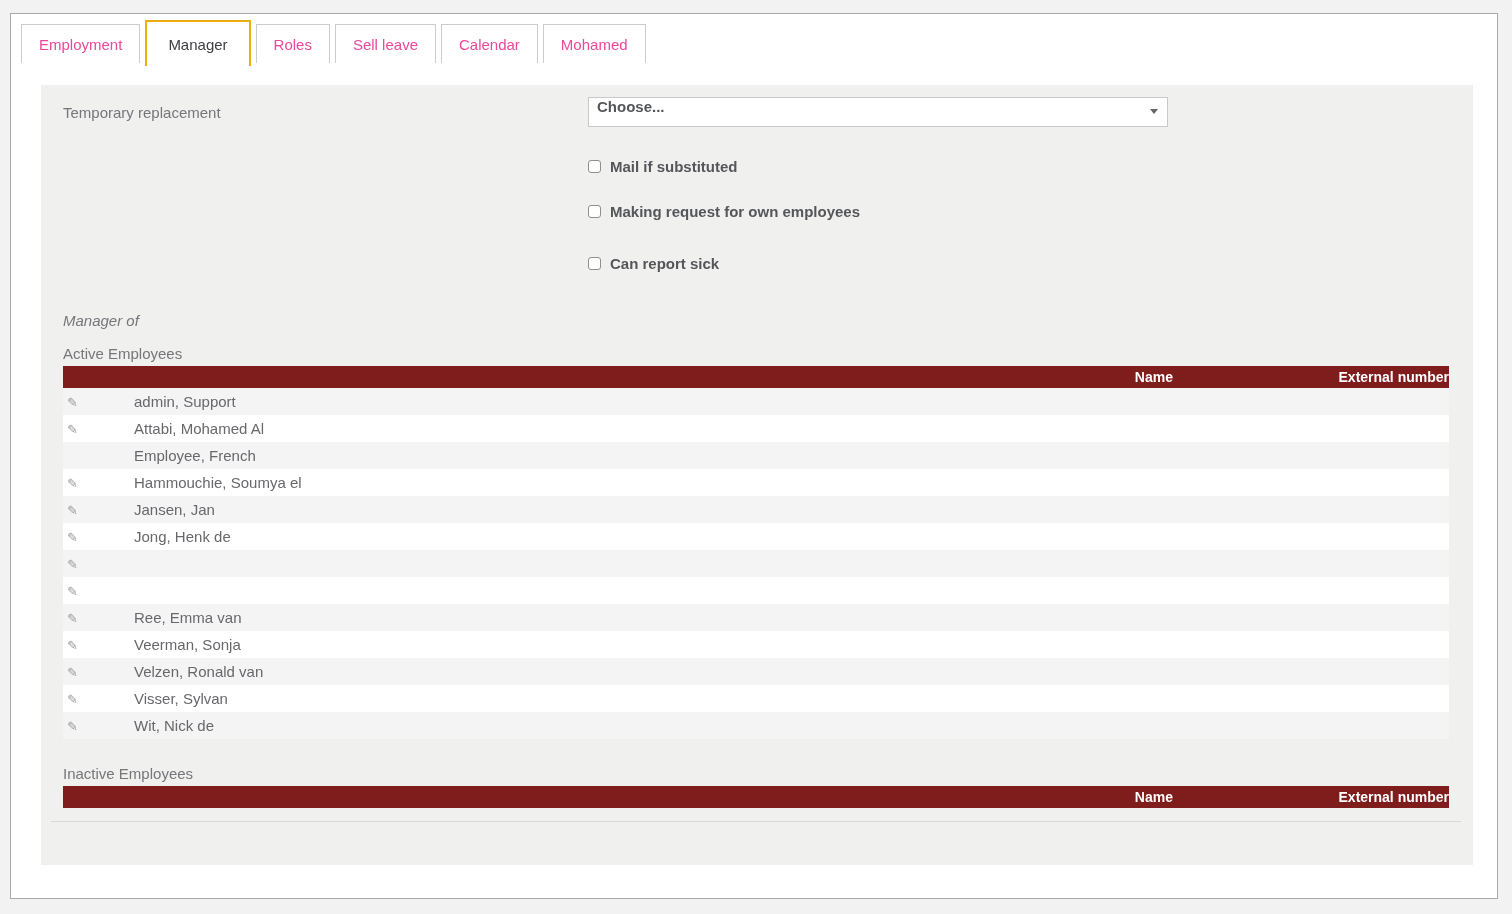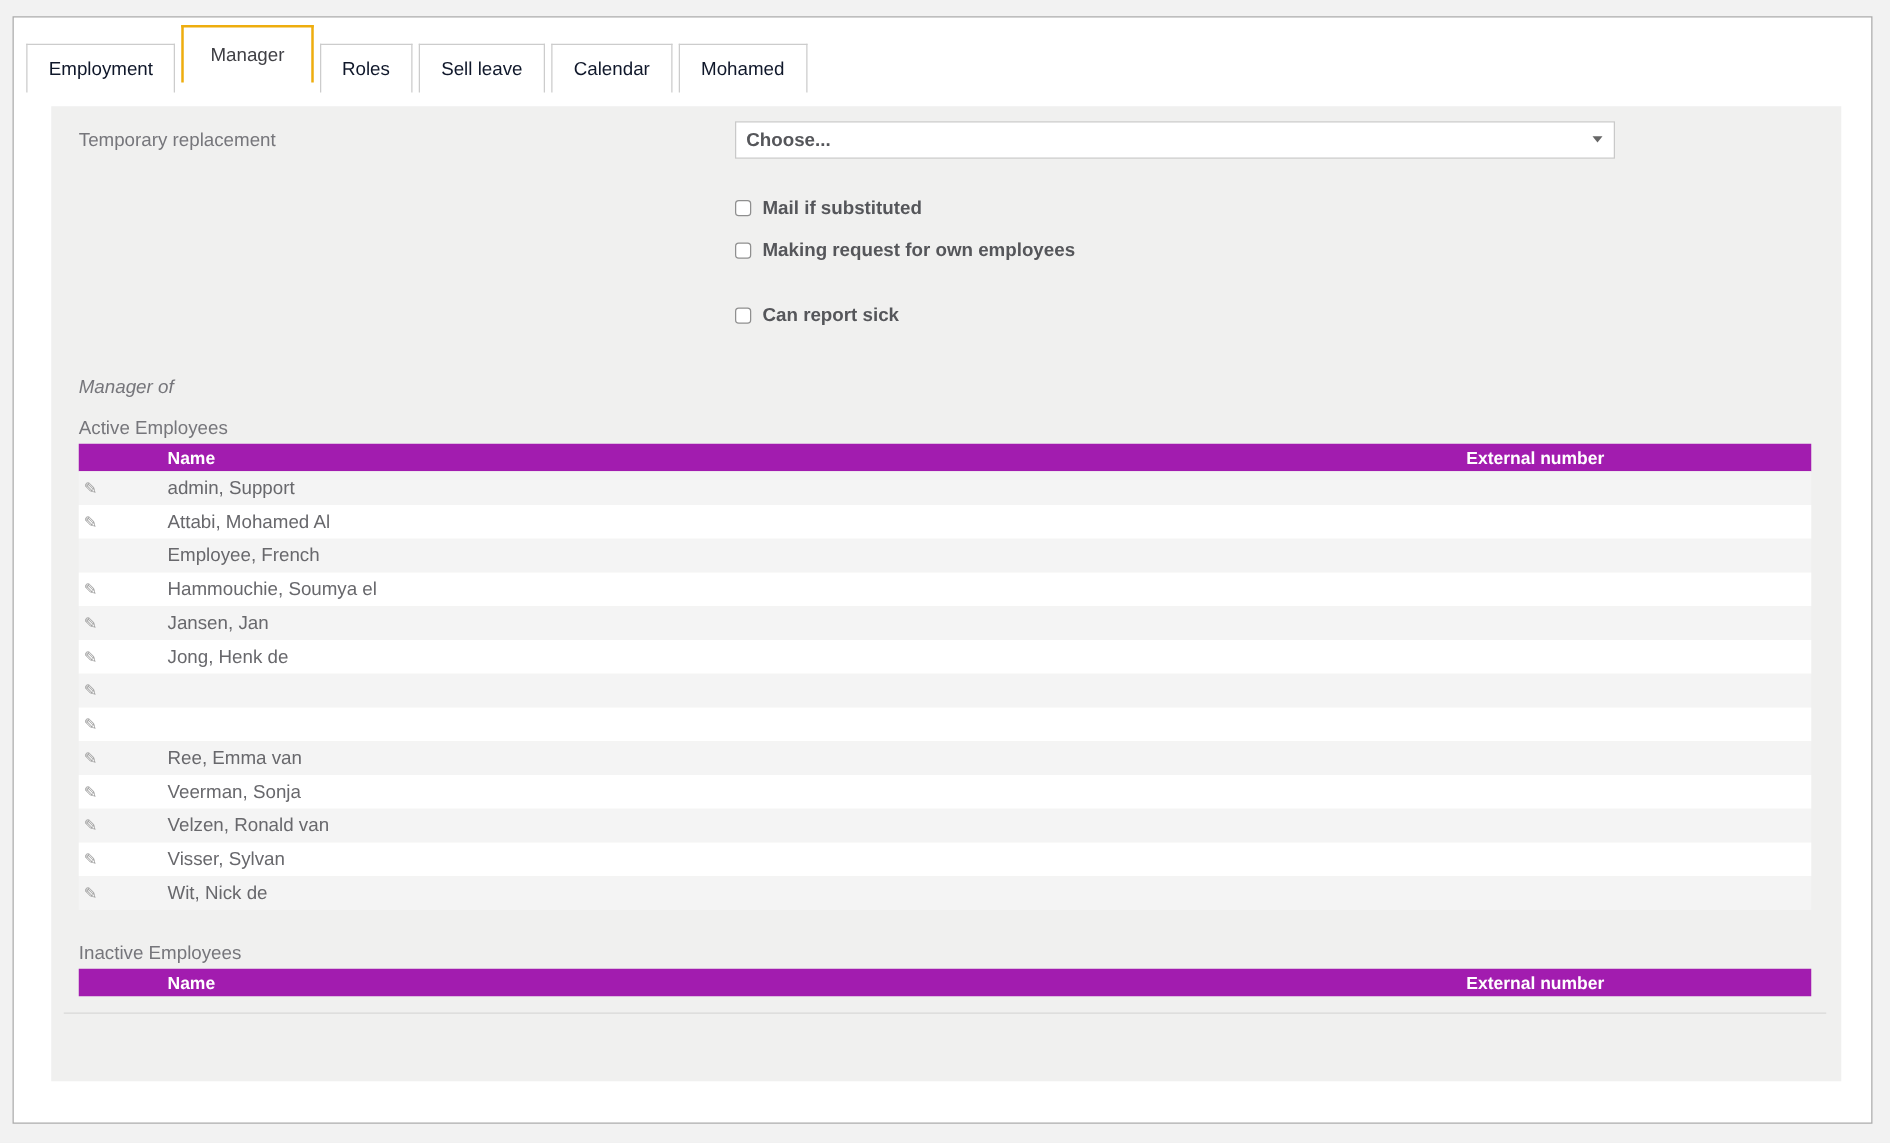--- a/index.html
+++ b/index.html
@@ -18,30 +18,30 @@
   }
   
   .tab-bar {
     position: absolute;
     left: 10px; top: 6px;
     display: flex;
     align-items: flex-start;
     z-index: 2;
   }
   .tab {
-    margin-top: 15px;
+    margin-top: 4px;
     margin-right: 5px;
     height: 39px;
     padding: 0 17px;
     display: flex;
     align-items: center;
     background: #ffffff;
     border: 1px solid #cccccc;
     border-bottom: none;
-    color: #0f172a;
+    color: #ec4899;
     font-size: 15px;
     cursor: pointer;
     white-space: nowrap;
   }
   .tab.active {
     margin-top: 0;
     height: 46px;
     border: 2px solid #eead0e;
     border-bottom: none;
     color: #3f3f44;
@@ -58,25 +58,24 @@
   }
   .form-label {
     color: #76767b;
     font-size: 15px;
   }
   .form-row { display: flex; align-items: center; }
   .left-col { width: 525px; flex: 0 0 525px; }
   .row-select { margin-top: 12px; align-items: center; }
   .select-box {
     position: relative;
-    width: 704px; height: 30px;
+    width: 580px; height: 30px;
     background: #ffffff;
     border: 1px solid #c9c9c9;
     display: flex;
-    align-items: center;
     padding: 0 8px;
     cursor: pointer;
   }
   .select-box .select-value {
     color: #55565a;
     font-weight: bold;
     font-size: 15px;
   }
   .select-caret {
     position: absolute;
@@ -100,43 +99,44 @@
     border-radius: 3px;
     margin: 0;
     cursor: pointer;
   }
   .cb-label {
     color: #55565a;
     font-weight: bold;
     font-size: 15px;
   }
   .cb1 { margin-top: 31px; }
-  .cb2 { margin-top: 17px; }
+  .cb2 { margin-top: 28px; }
   .cb3 { margin-top: 35px; }
   .row-email { margin-top: 2px; }
   .email-input {
     width: 211px; height: 29px;
     border: 1px solid #c9c9c9;
     background: #fff;
     padding: 0 6px;
     font-size: 15px;
     font-family: "Liberation Sans", sans-serif;
     color: #55565a;
   }
   .manager-of-label { margin-top: 40px; font-style: italic; }
   .section-title { color: #76767b; font-size: 15px; }
   .title-active { margin-top: 16px; }
   .title-inactive { margin-top: 26px; }
   
   .emp-table { margin-top: 4px; width: 1386px; }
   .thead {
     display: flex;
     height: 22px;
-    background: #a21caf;
-    align-items: center;
+    background: #7f1d1d;
+    align-items: center;
+    text-align: right;
   }
   .th { color: #ffffff; font-weight: bold; font-size: 14px; }
   .th-icon { width: 71px; flex: 0 0 71px; }
   .th-name { flex: 1 1 auto; }
   .th-ext { width: 276px; flex: 0 0 276px; }
   .trow {
     display: flex;
     height: 27px;
     align-items: center;
   }

